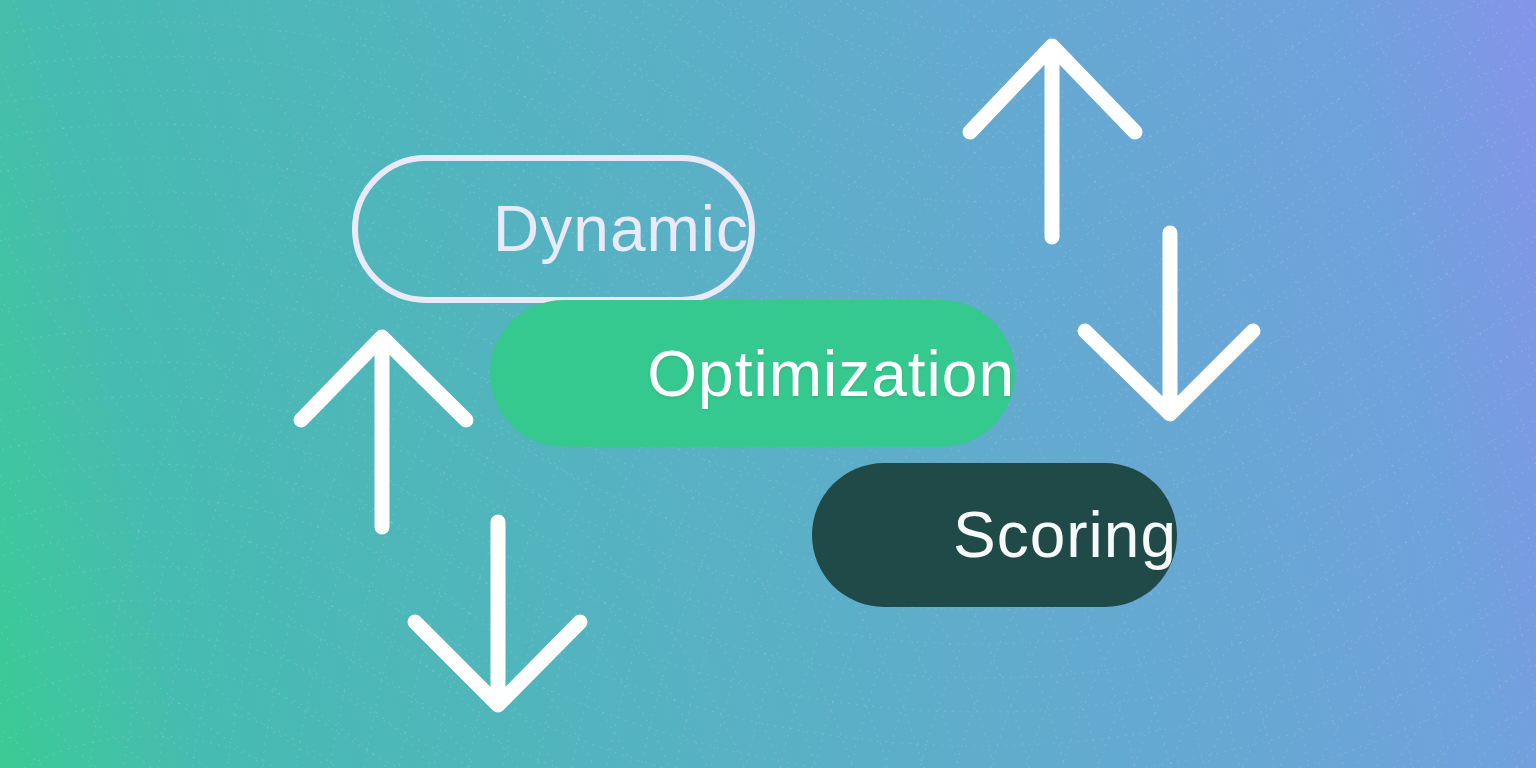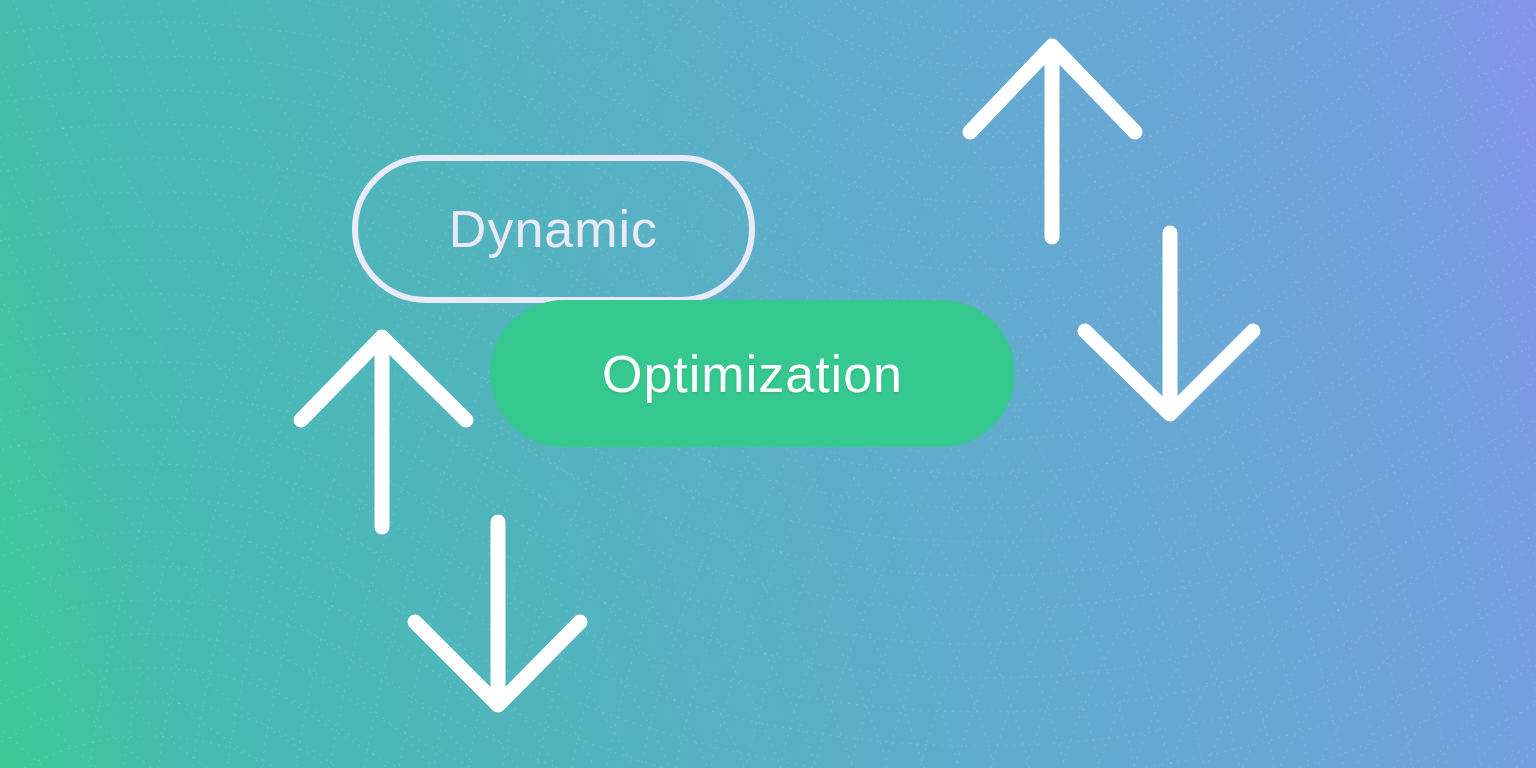--- a/index.html
+++ b/index.html
@@ -32,22 +32,22 @@
     fill: none;
     stroke: #ffffff;
     stroke-width: 15;
     stroke-linecap: round;
     stroke-linejoin: round;
   }
   .pill {
     position: absolute;
     display: flex;
     align-items: center;
-    justify-content: center;
-    font-size: 52px;
+    justify-content: flex-end;
+    font-size: 64px;
     font-weight: 300;
     letter-spacing: 1px;
     border-radius: 90px;
     box-sizing: border-box;
     white-space: nowrap;
   }
   .pill-dynamic {
     left: 352px; top: 155px;
     width: 403px; height: 148px;
     border: 6px solid #e9e9f7;
@@ -246,14 +246,17 @@
   </svg>
 
   <div class="pill pill-dynamic">
     <span>Dynamic</span>
   </div>
 
   <div class="pill pill-optimization">
     <span>Optimization</span>
   </div>
 
+  <div class="pill pill-scoring">
+    <span>Scoring</span>
+  </div>
 
 </div>
 
 </body></html>

